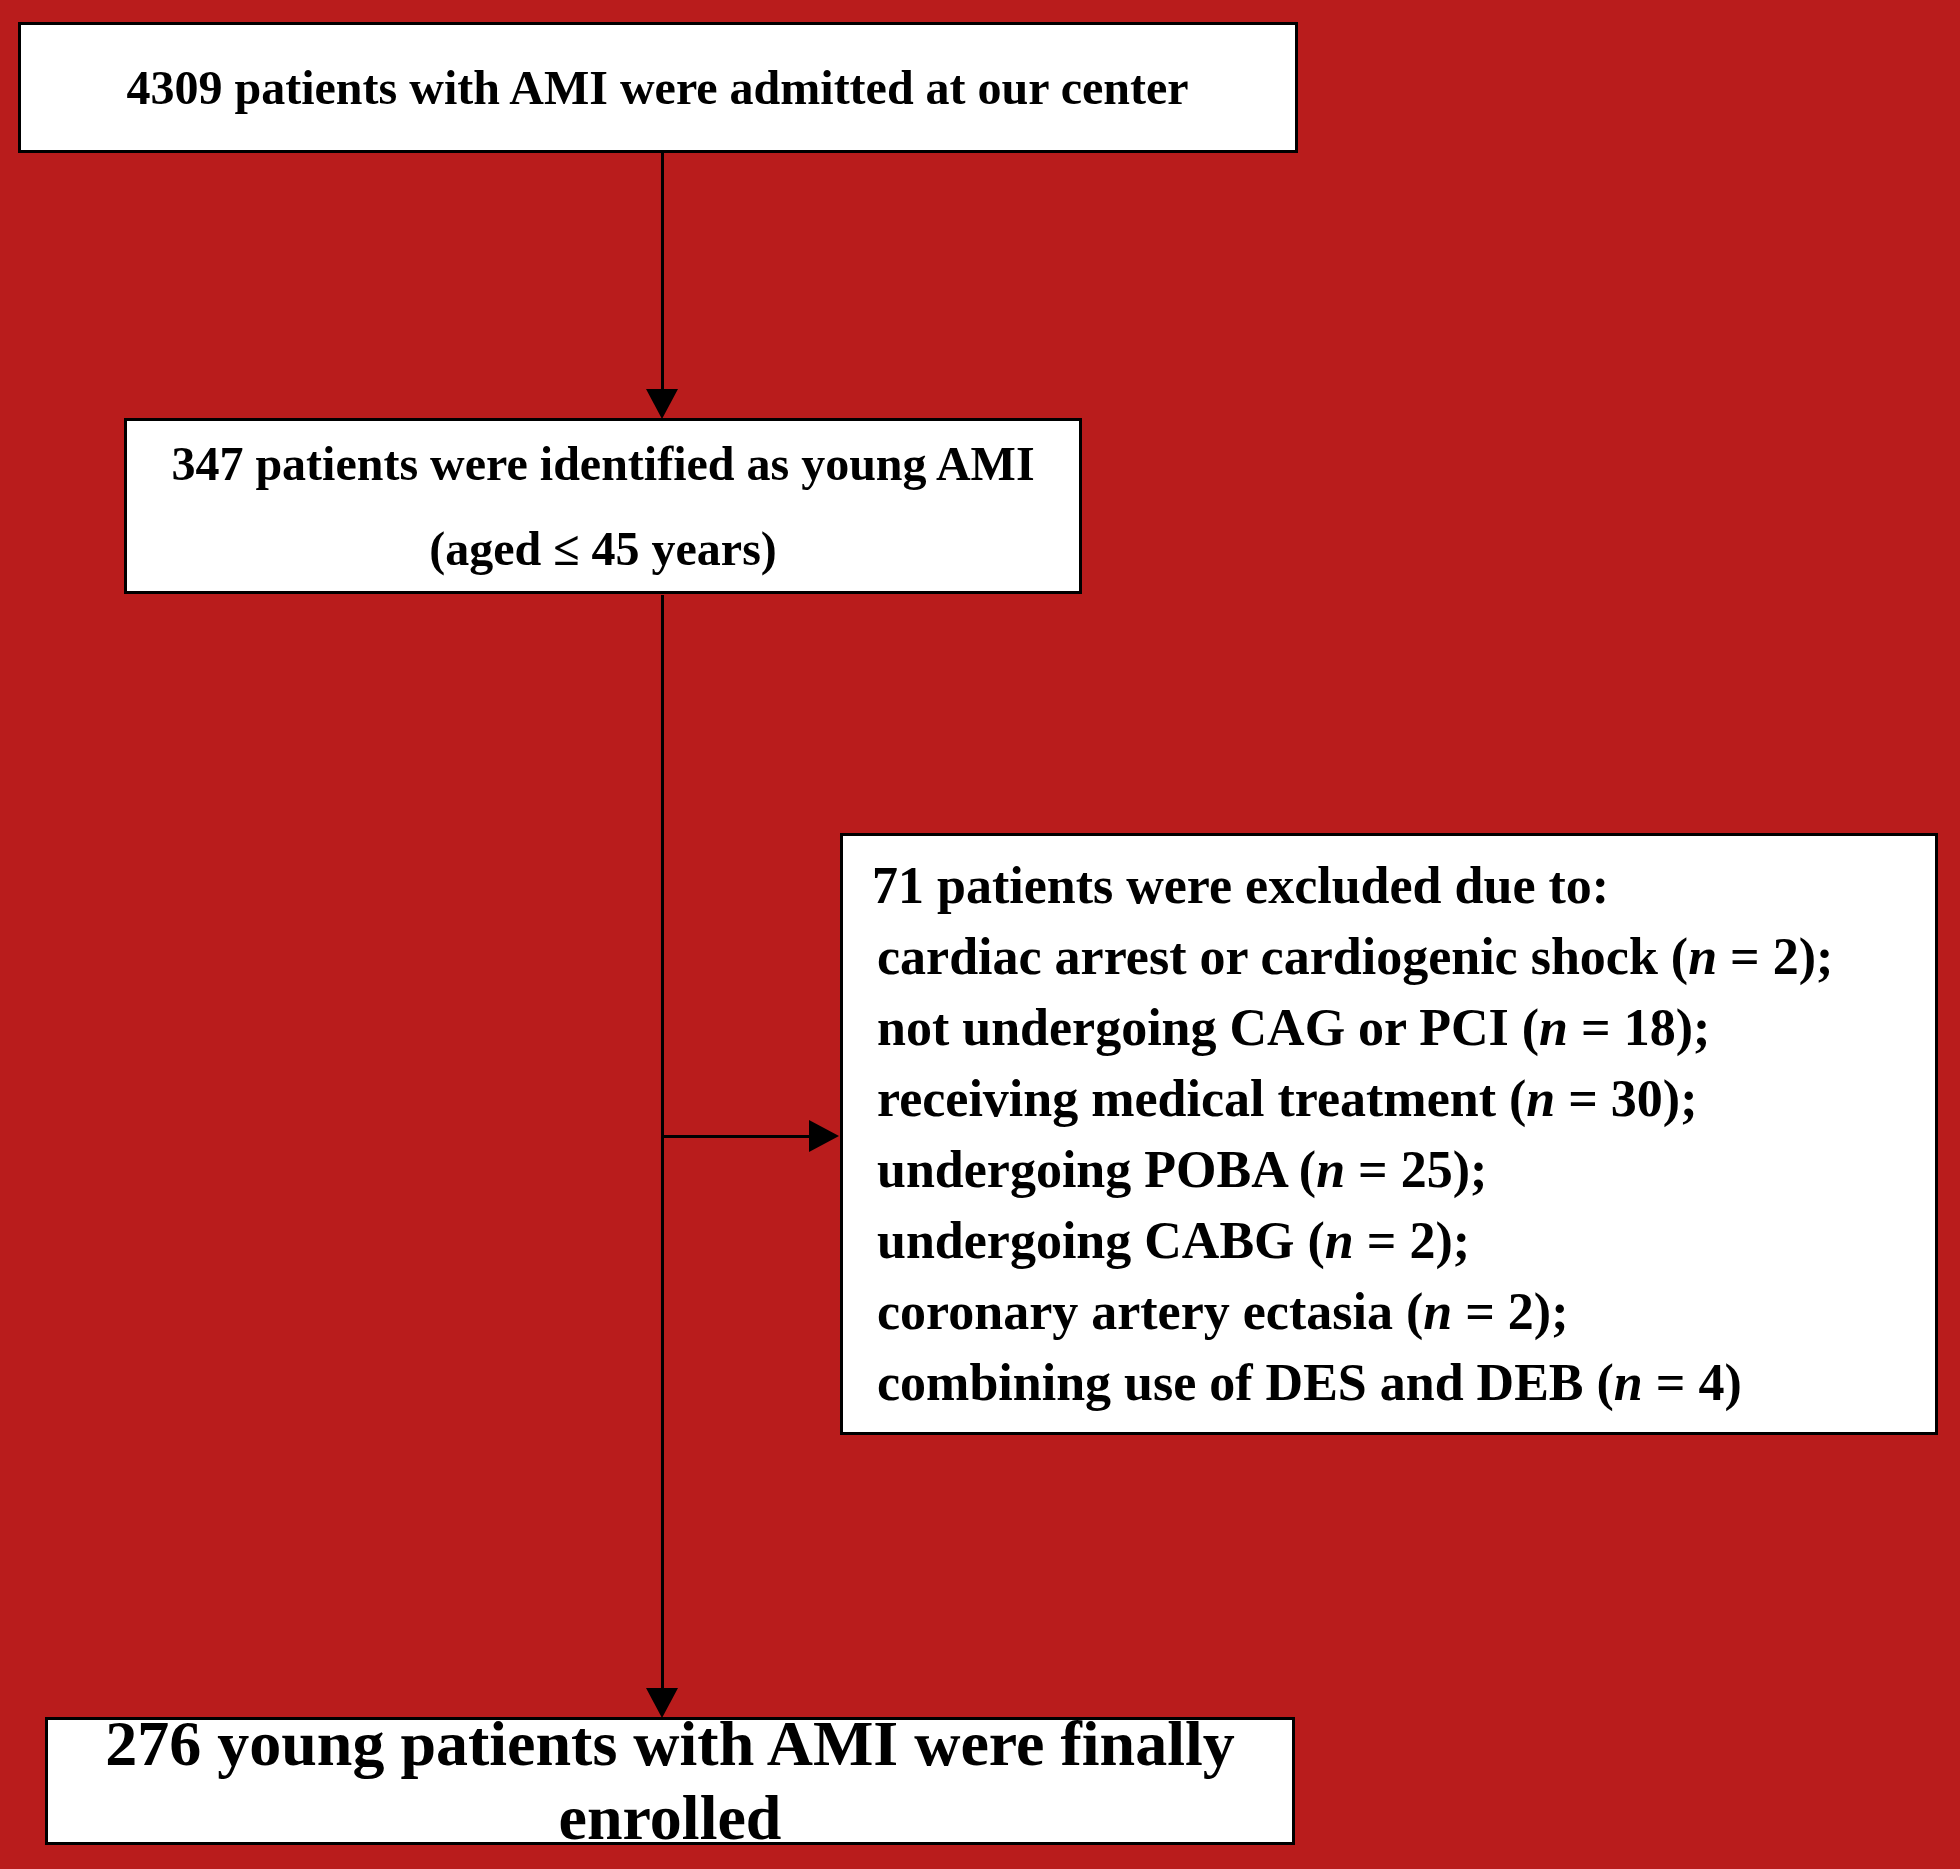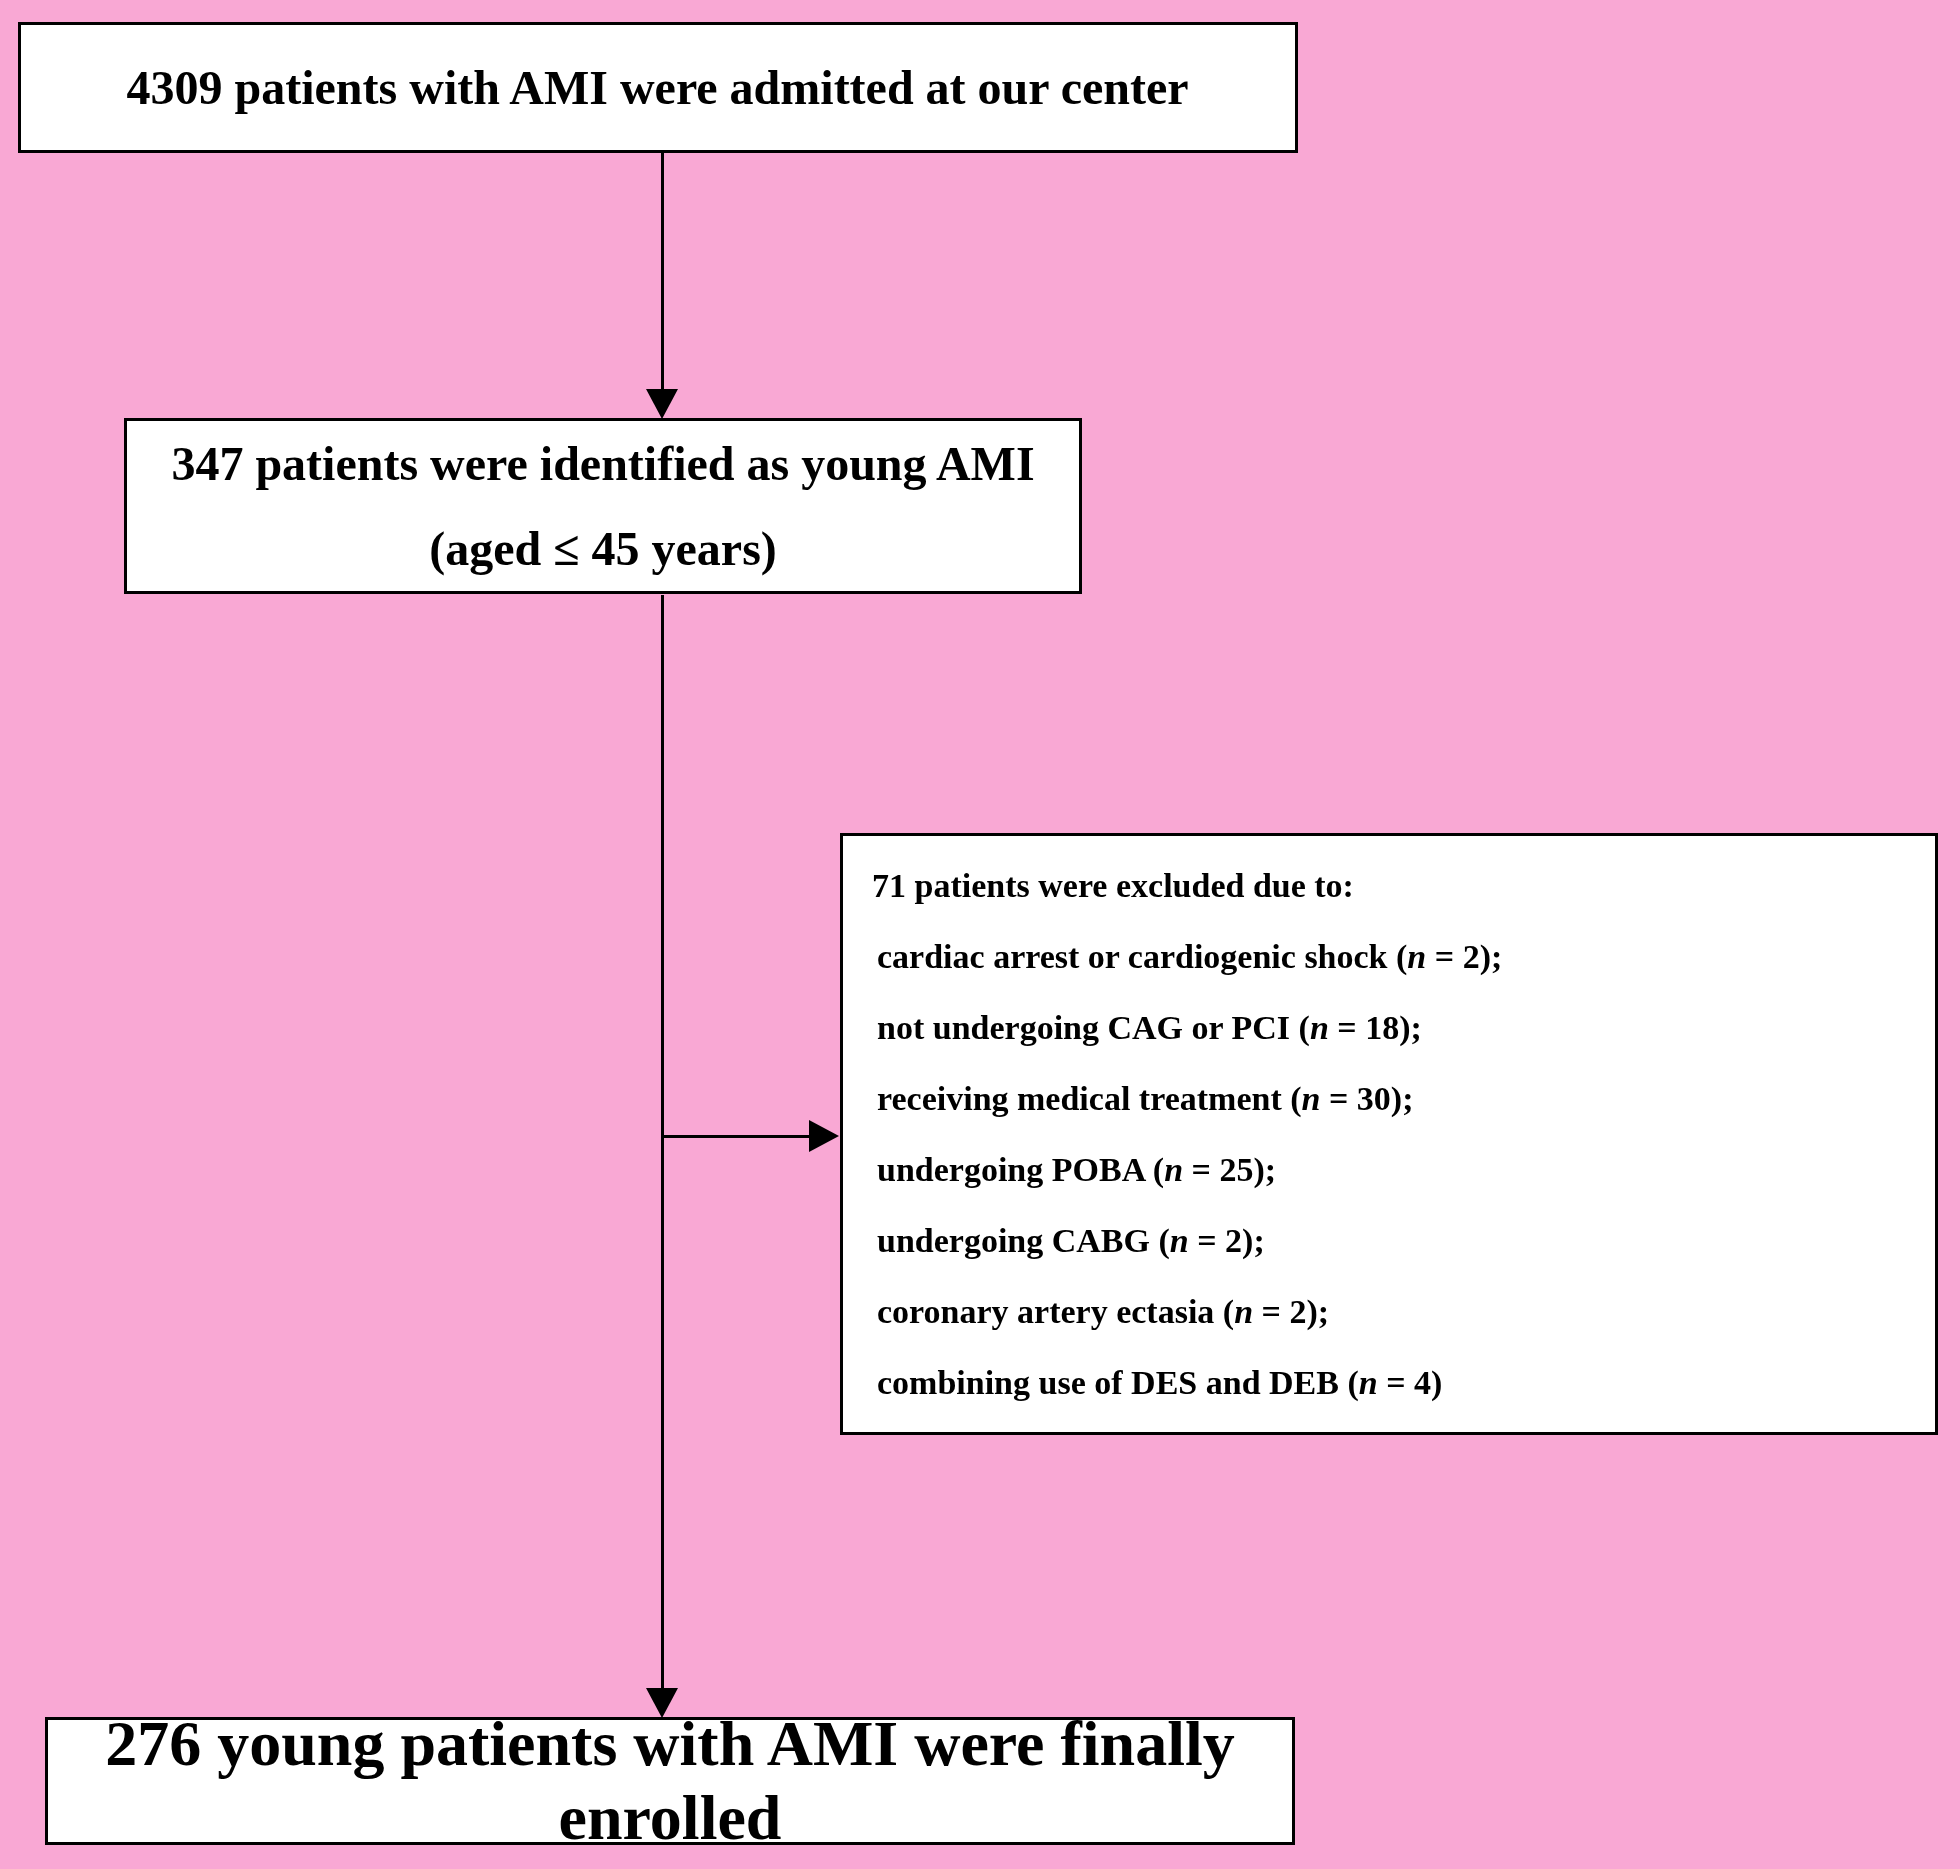--- a/index.html
+++ b/index.html
@@ -4,21 +4,21 @@
 <style>
   html, body {
     margin: 0;
     padding: 0;
     background: #ffffff;
   }
   .canvas {
     position: relative;
     width: 1960px;
     height: 1870px;
-    background: #f9a8d4;
+    background: #b91c1c;
     color: #000000;
     font-family: "Liberation Serif", "DejaVu Serif", serif;
     font-weight: bold;
   }
   .box {
     position: absolute;
     box-sizing: border-box;
     border: 3.2px solid #000000;
     background: #ffffff;
     display: flex;
@@ -36,21 +36,21 @@
   }
   #box-identified {
     left: 124px; top: 418px;
     width: 958px; height: 176px;
     font-size: 48px;
     line-height: 85px;
   }
   #box-excluded {
     left: 840px; top: 833px;
     width: 1098px; height: 602px;
-    font-size: 34px;
+    font-size: 52px;
     line-height: 71px;
     padding: 13.6px 8px 13.6px 0;
     justify-content: center;
   }
   #box-excluded .ex-header { margin-left: 29px; }
   #box-excluded .ex-item   { margin-left: 34px; white-space: nowrap; }
   #box-enrolled {
     left: 45px; top: 1717px;
     width: 1250px; height: 128px;
     font-size: 64px;

